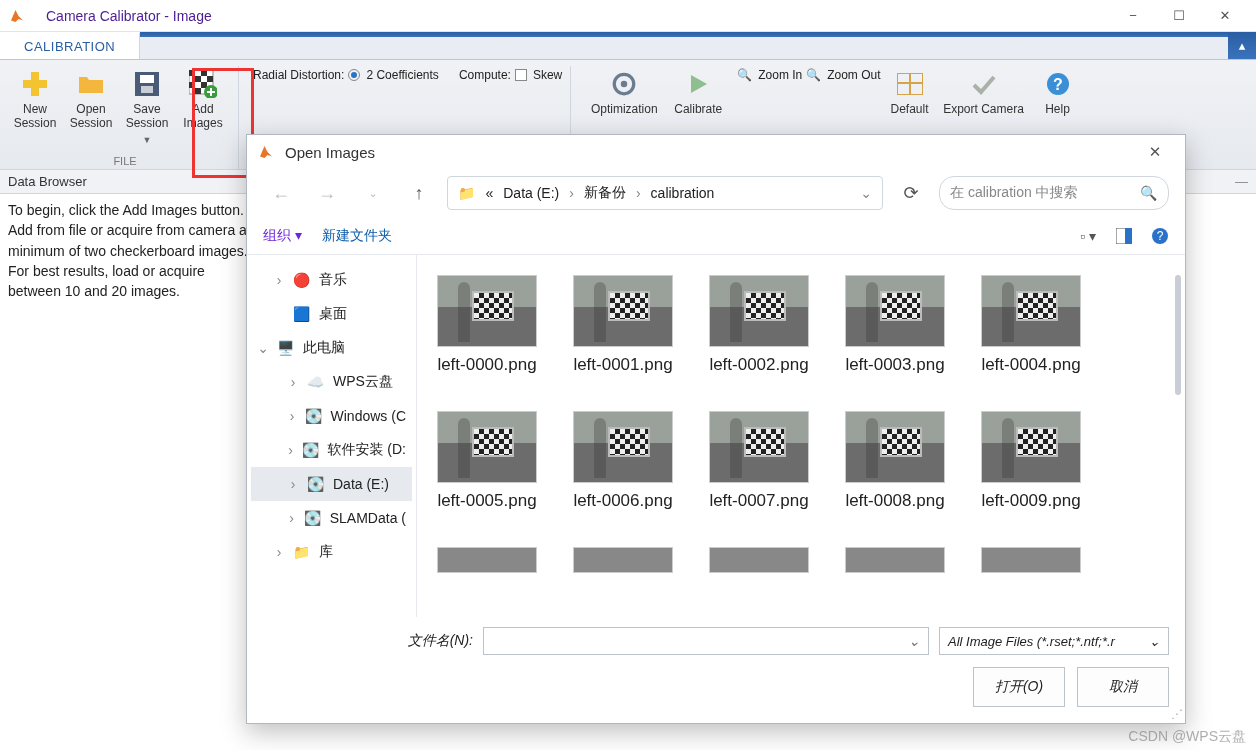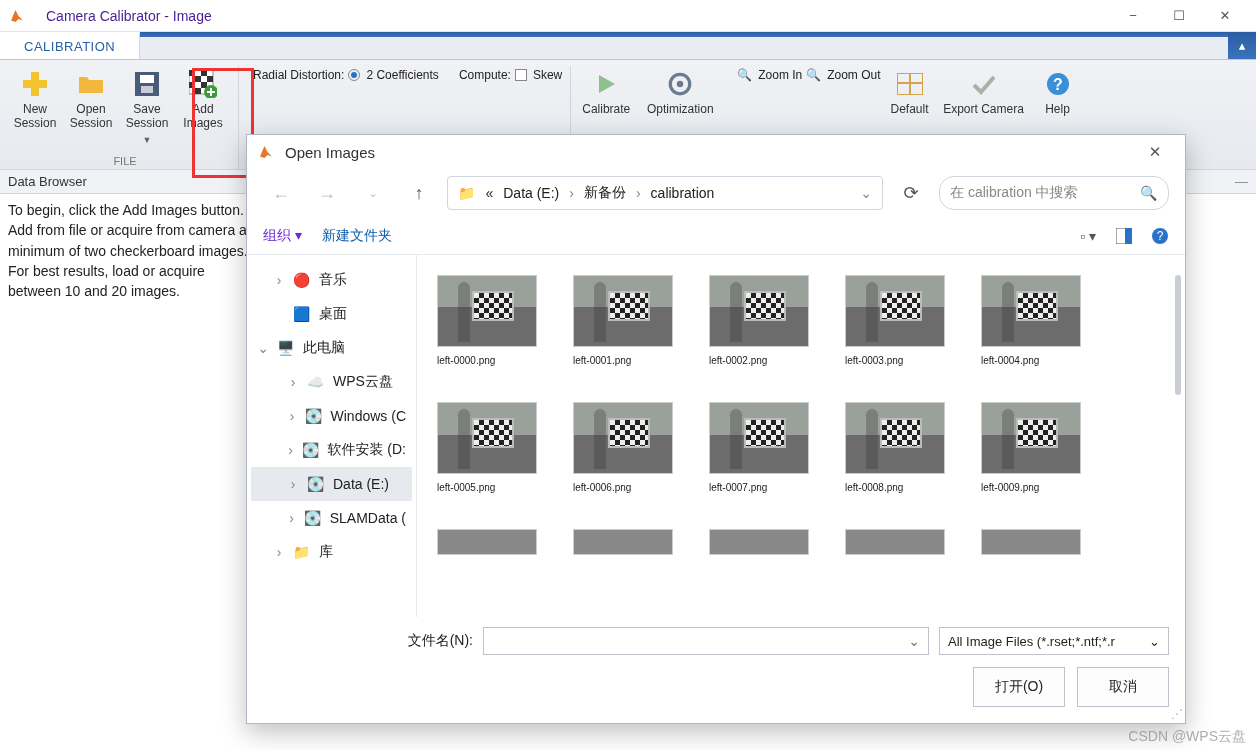--- a/index.html
+++ b/index.html
@@ -63,29 +63,29 @@
   .tree { width: 170px; border-right: 1px solid #e6e9ee; padding: 8px 4px; font-size:14px; overflow:hidden; }
   .tnode { display:flex; align-items:center; gap:8px; height:34px; padding:0 6px; white-space:nowrap; }
   .tnode.l2 { padding-left: 22px; }
   .tnode.l3 { padding-left: 36px; }
   .tnode.sel { background:#e6e9ee; }
   .tnode .arr { color:#888; width:12px; text-align:center; }
   .tnode .tic { width:18px; height:18px; display:flex; align-items:center; justify-content:center; }
 
   .filegrid { flex:1; padding: 20px 20px; overflow:hidden; display:flex; flex-wrap:wrap; gap: 36px 36px; align-content: flex-start; position:relative; }
   .filegrid::after { content:""; position:absolute; right:4px; top:20px; width:6px; height:120px; background:#c9ced6; border-radius:3px; }
-  .fitem { width: 100px; display:flex; flex-direction:column; gap:8px; font-size:10px; }
+  .fitem { width: 100px; display:flex; flex-direction:column; align-items:center; gap:8px; font-size:17px; }
   .thumb { width: 100px; height: 72px; background: #777; position:relative; overflow:hidden; border:1px solid #ccc; }
   .thumb::before { content:""; position:absolute; inset:0; background: linear-gradient(#9aa19a 45%, #6c6c6c 45%); }
   .thumb .board { position:absolute; left:35%; top:22%; width:42px; height:30px; background: repeating-conic-gradient(#222 0% 25%, #eee 0% 50%) 0 0/10px 10px; border:2px solid #bbb; }
   .thumb .person { position:absolute; left:20%; top:8%; width:12px; height:60px; background:#333; border-radius:6px 6px 0 0; opacity:0.3; }
   .thumb.partial { height: 26px; }
   .thumb.partial::before { background:#888; }
 
-  .dlg-foot { padding: 10px 16px 16px; display:flex; flex-direction:column; gap:12px; }
+  .dlg-foot { padding: 10px 16px 16px; display:flex; flex-direction:column; gap:12px;font-style:italic; }
   .fn-row { display:flex; align-items:center; gap:10px; font-size:14px; padding-left:130px; }
   .fn-row .lbl { width:80px; text-align:right; }
   .fn-row .combo { flex:1; height:28px; border:1px solid #bcc3cd; background:#fff; display:flex; align-items:center; padding:0 8px; }
   .fn-row .combo .dd { margin-left:auto; color:#777; }
   .fn-row .filter { width:230px; height:28px; border:1px solid #bcc3cd; display:flex; align-items:center; padding:12px 8px; font-size:13px; }
   .btn-row { display:flex; justify-content:flex-end; gap:12px; }
   .btn { min-width:92px; height:40px; border:1px solid #bcc3cd; background:#fdfdfd; display:flex; align-items:center; justify-content:center; font-size:14px; }
 
   .watermark { position:absolute; right:10px; bottom:4px; color:rgba(120,120,120,0.6); font-size:14px; z-index:50; }
   .resize-grip { position:absolute; right:2px; bottom:2px; color:#aaa; font-size:12px; z-index:11; }
@@ -183,36 +183,36 @@
     <div class="stack" style="margin-left:18px">
       <div class="row">Compute:</div>
       <div class="row">
           <span class="chk"></span>
           <span>Skew</span>
         </div>
     </div>
   </div>
 
   <div class="group" style="border-right:none">
-    <div class="rbtn">
-      <span class="ic">
-          <svg width="22" height="22">
-            <path fill="#8fbf8f" d="M4 2 L20 11 L4 20 Z"></path>
-          </svg>
-        </span>
-      <span class="lbl">Calibrate</span>
-    </div>
     <div class="rbtn wide">
       <span class="ic">
           <svg width="26" height="26" viewBox="0 0 24 24">
             <circle cx="12" cy="12" r="9" fill="none" stroke="#6b7c92" stroke-width="3"></circle>
             <circle cx="12" cy="12" r="3" fill="#6b7c92"></circle>
           </svg>
         </span>
       <span class="lbl">Optimization</span>
+    </div>
+    <div class="rbtn">
+      <span class="ic">
+          <svg width="22" height="22">
+            <path fill="#8fbf8f" d="M4 2 L20 11 L4 20 Z"></path>
+          </svg>
+        </span>
+      <span class="lbl">Calibrate</span>
     </div>
     <div class="stack" style="margin-left:10px">
       <div class="row">
           <span>🔍</span>
           <span>Zoom In</span>
         </div>
       <div class="row">
           <span>🔍</span>
           <span>Zoom Out</span>
         </div>

